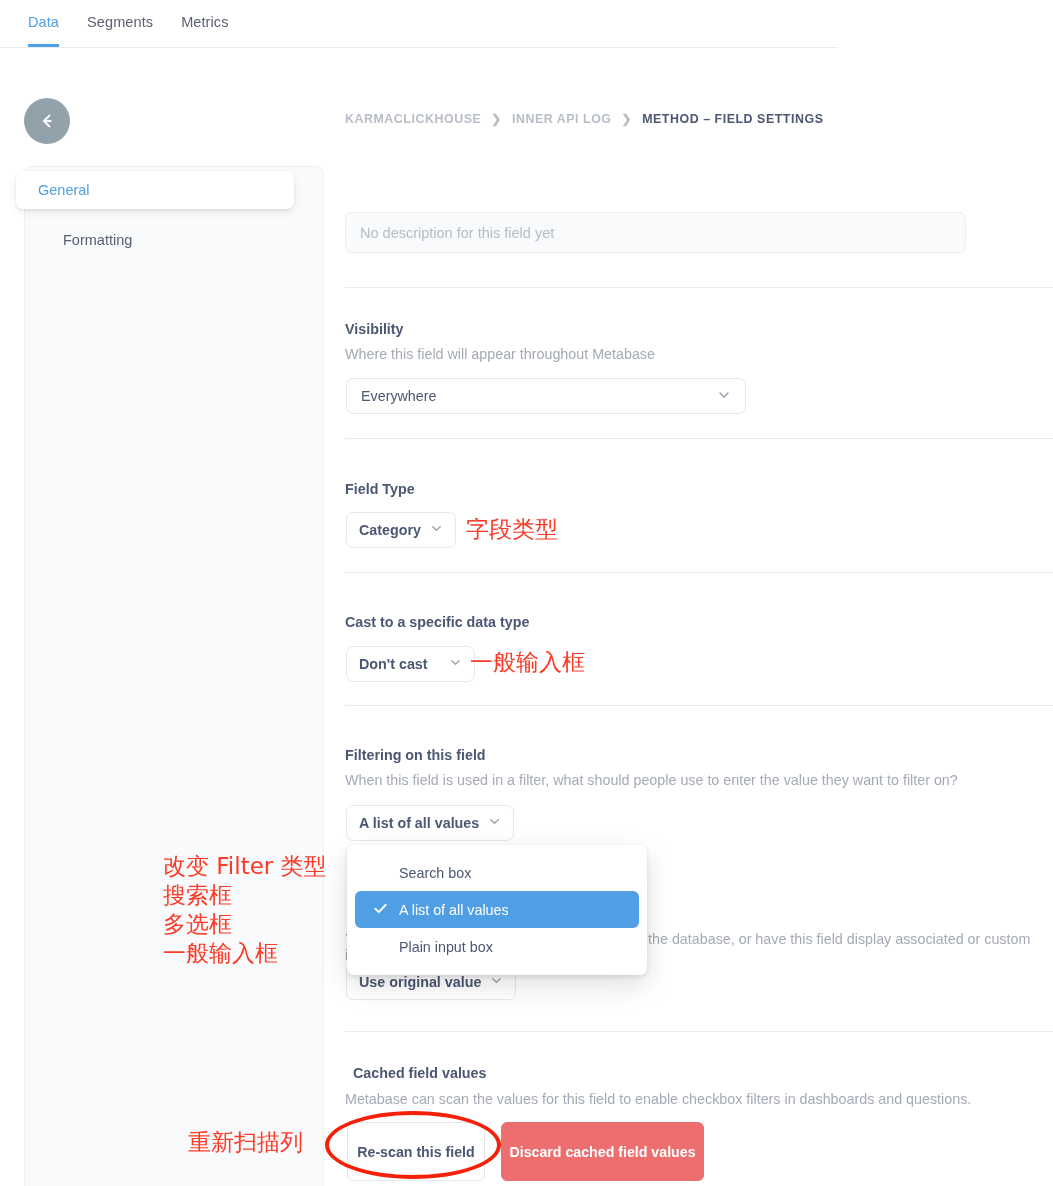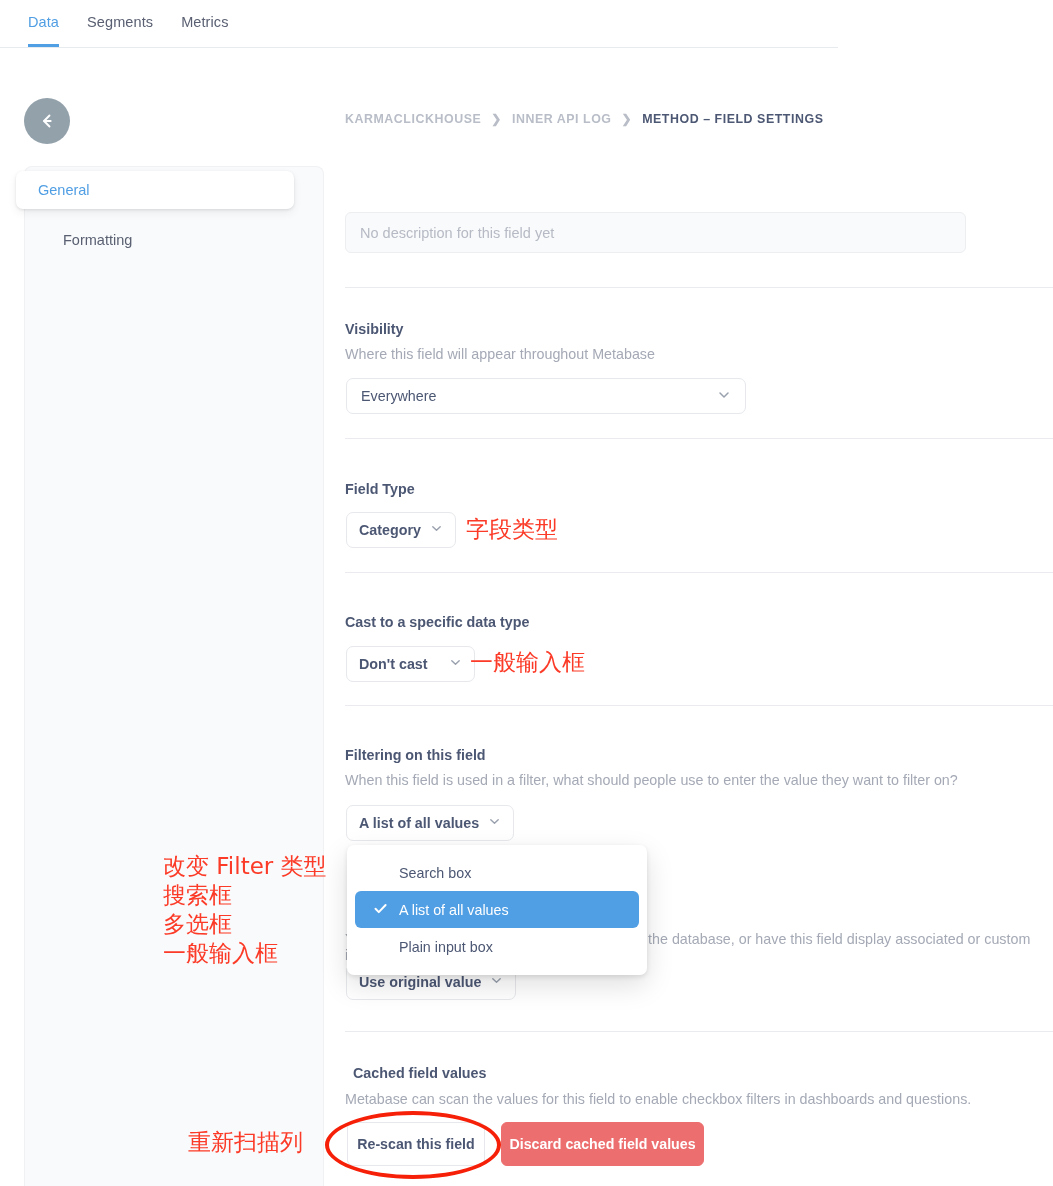--- a/index.html
+++ b/index.html
@@ -101,21 +101,21 @@
   .popup-item {
     position:relative; height:37px; margin:0 8px; border-radius:6px;
     display:flex; align-items:center; padding-left:44px;
     font-size:14.3px; color:#4c5773; font-weight:400; cursor:pointer;
   }
   .popup-item.selected { background:#509ee3; color:#ffffff; }
   .popup-check { position:absolute; left:18px; top:50%; transform:translateY(-50%); display:block; }
 
   
   .btn {
-    position:absolute; height:44px; border-radius:6px; display:flex;
+    position:absolute; height:59px; border-radius:6px; display:flex;
     align-items:center; justify-content:center; font-size:14.2px; font-weight:700; cursor:pointer;
   }
   .btn-outline { background:#fff; border:1px solid #e6e8eb; color:#4c5773; }
   .btn-danger  { background:#ed6e6e; color:#ffffff; border:1px solid #ed6e6e; }
 
   
   .anno {
     position:absolute; color:#fb3b28; font-size:23px; line-height:29px;
     font-family:"DejaVu Sans", sans-serif; white-space:pre; pointer-events:none;
   }

